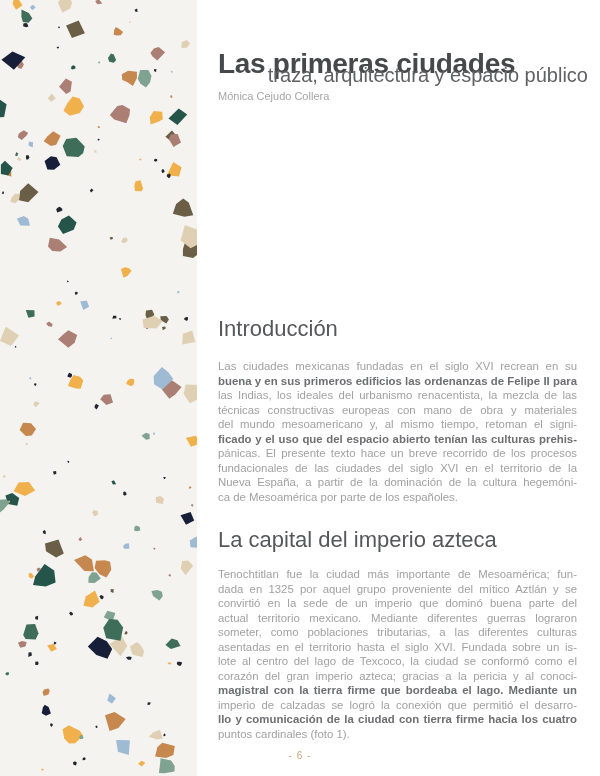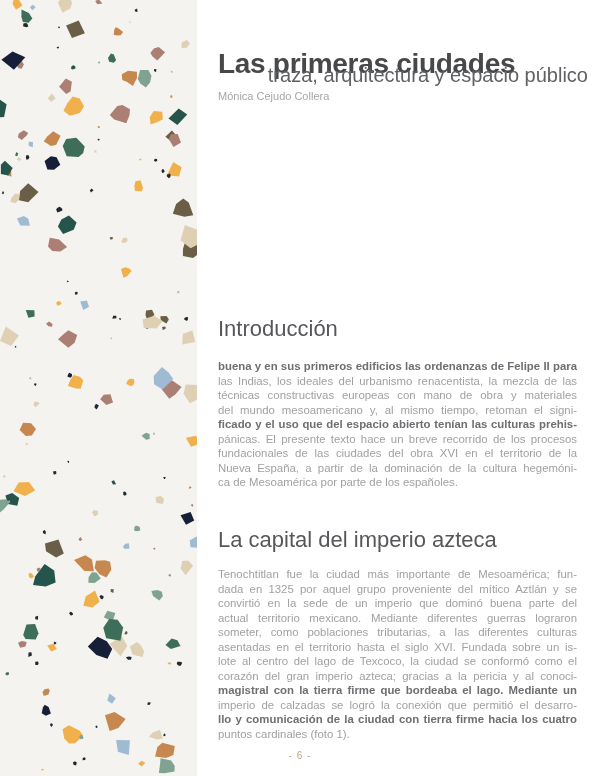--- a/index.html
+++ b/index.html
@@ -232,27 +232,28 @@
     </svg>
 </aside>
 
 <main class="content">
   <h1 class="doc-title">Las primeras ciudades</h1>
   <div class="doc-subtitle">traza, arquitectura y espacio público</div>
   <div class="doc-author">Mónica Cejudo Collera</div>
 
   <h2 class="section-heading" id="heading-1">Introducción</h2>
   <div class="paragraph" id="paragraph-1">
+      <div class="bodyline">Las ciudades mexicanas fundadas en el siglo XVI recrean en su</div>
       <div class="bodyline bold">buena y en sus primeros edificios las ordenanzas de Felipe II para</div>
       <div class="bodyline">las Indias, los ideales del urbanismo renacentista, la mezcla de las</div>
       <div class="bodyline">técnicas constructivas europeas con mano de obra y materiales</div>
       <div class="bodyline">del mundo mesoamericano y, al mismo tiempo, retoman el signi-</div>
       <div class="bodyline bold">ficado y el uso que del espacio abierto tenían las culturas prehis-</div>
       <div class="bodyline">pánicas. El presente texto hace un breve recorrido de los procesos</div>
-      <div class="bodyline">fundacionales de las ciudades del obra XVI en el territorio de la</div>
+      <div class="bodyline">fundacionales de las ciudades del siglo XVI en el territorio de la</div>
       <div class="bodyline">Nueva España, a partir de la dominación de la cultura hegemóni-</div>
       <div class="bodyline last">ca de Mesoamérica por parte de los españoles.</div>
     </div>
 
   <h2 class="section-heading" id="heading-2">La capital del imperio azteca</h2>
   <div class="paragraph" id="paragraph-2">
       <div class="bodyline">Tenochtitlan fue la ciudad más importante de Mesoamérica; fun-</div>
       <div class="bodyline">dada en 1325 por aquel grupo proveniente del mítico Aztlán y se</div>
       <div class="bodyline">convirtió en la sede de un imperio que dominó buena parte del</div>
       <div class="bodyline">actual territorio mexicano. Mediante diferentes guerras lograron</div>

